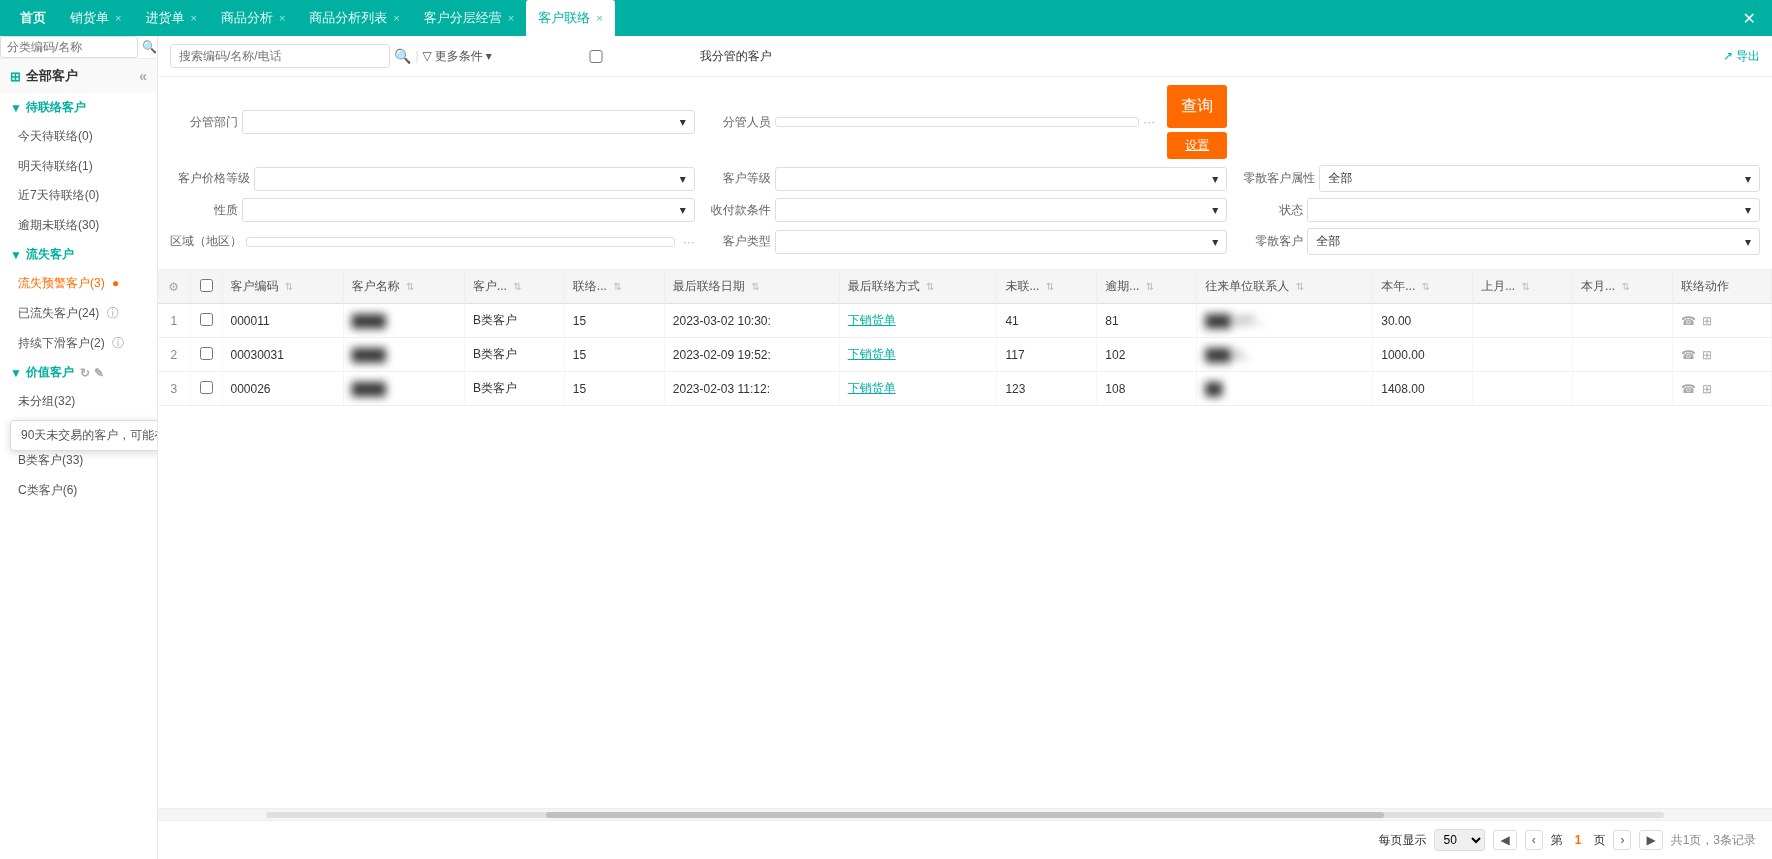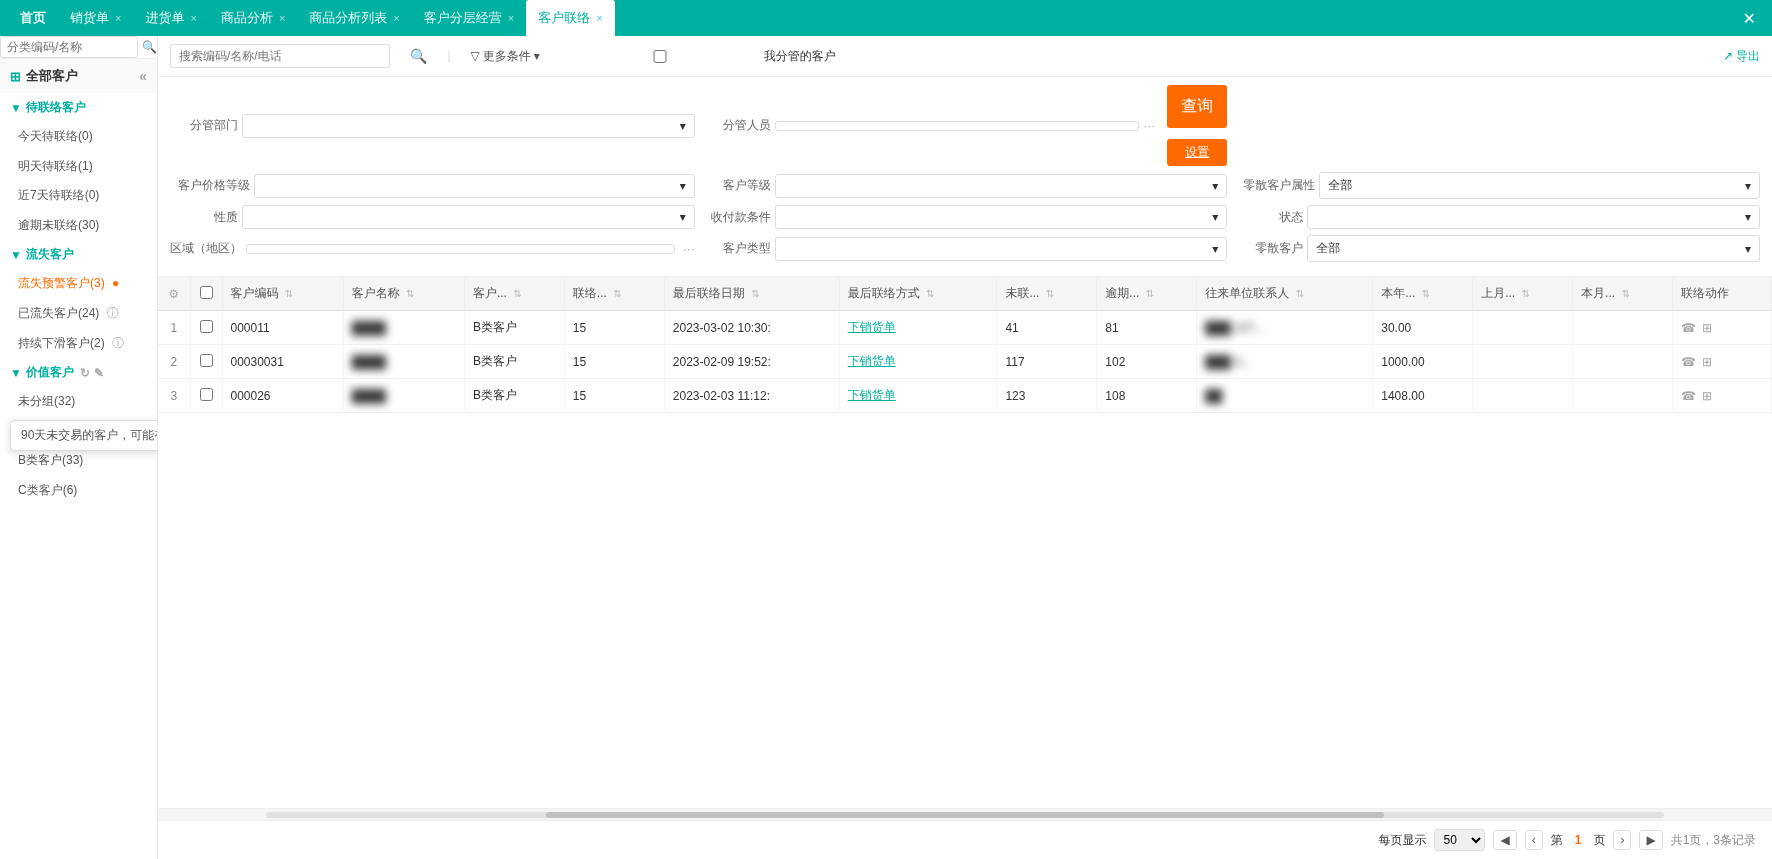--- a/index.html
+++ b/index.html
@@ -146,21 +146,21 @@
       background: #fff;
     }
 
     
     .search-toolbar {
       display: flex;
       align-items: center;
       padding: 8px 12px;
       border-bottom: 1px solid #eee;
       background: #fff;
-      gap: 20px;
+      gap: 4px;
     }
     .search-toolbar input {
       border: 1px solid #ddd;
       border-radius: 3px;
       padding: 4px 8px;
       font-size: 12px;
       width: 200px;
       outline: none;
     }
     .search-icon-btn {
@@ -246,21 +246,21 @@
       font-size: 16px;
     }
     .btn-settings {
       background: #ff6a00;
       color: #fff;
       border: none;
       border-radius: 3px;
       padding: 5px 4px;
       cursor: pointer;
       font-size: 12px;
-      margin-top: 8px;
+      margin-top: 1px;
       text-decoration: underline;
     }
 
     
     .table-area {
       flex: 1;
       overflow: auto;
     }
     table {
       width: 100%;

